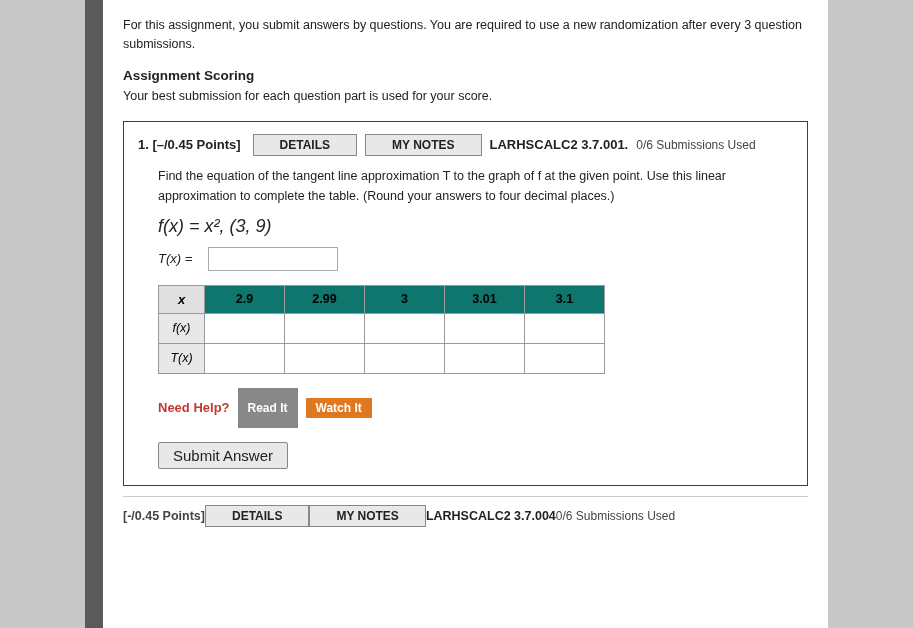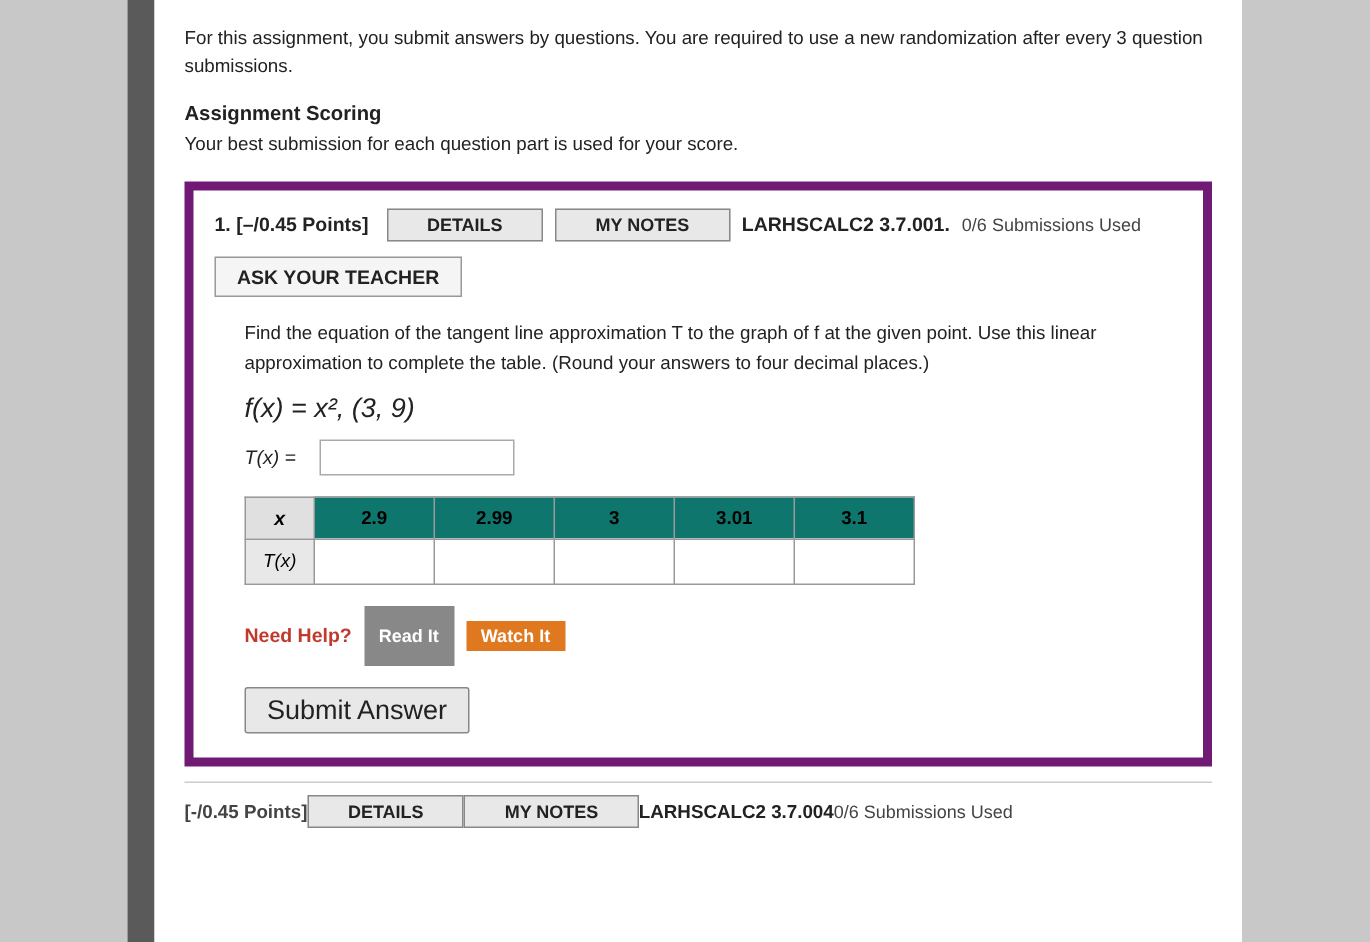--- a/index.html
+++ b/index.html
@@ -40,21 +40,21 @@
       font-weight: bold;
       color: #222;
       margin-bottom: 6px;
     }
     .scoring-subtitle {
       font-size: 12.5px;
       color: #222;
       margin-bottom: 18px;
     }
     .question-block {
-      border: 6px solid #701a75;
+      border: 1px solid #701a75;
       background: #fff;
       padding: 12px 14px 16px 14px;
       margin-bottom: 10px;
     }
     .question-header {
       display: flex;
       align-items: center;
       gap: 8px;
       margin-bottom: 10px;
       flex-wrap: wrap;
@@ -204,21 +204,21 @@
       border: none;
       padding: 3px 10px;
       font-size: 12px;
       cursor: pointer;
       font-weight: bold;
     }
     .btn-submit {
       border: 1px solid #888;
       background: #e8e8e8;
       padding: 4px 14px;
-      font-size: 18px;
+      font-size: 15px;
       cursor: pointer;
       color: #222;
       border-radius: 2px;
     }
     .bottom-bar {
       border-top: 1px solid #ccc;
       margin-top: 10px;
       padding-top: 8px;
       display: flex;
       align-items: center;
@@ -251,23 +251,20 @@
     <p class="assignment-scoring-title">Assignment Scoring</p>
     <p class="scoring-subtitle">Your best submission for each question part is used for your score.</p>
 
     <div class="question-block">
       <div class="question-header">
         <span class="question-points">1.  [–/0.45 Points]</span>
         <button class="btn-details">DETAILS</button>
         <button class="btn-mynotes">MY NOTES</button>
         <span class="question-code">LARHSCALC2 3.7.001.</span>
         <span class="submissions-used">0/6 Submissions Used</span>
-      </div>
-      <div>
-        <button class="ask-teacher-btn">ASK YOUR TEACHER</button>
       </div>
 
       <div class="question-body">
         <p class="question-description">Find the equation of the tangent line approximation T to the graph of f at the given point. Use this linear approximation to complete the table. (Round your answers to four decimal places.)</p>
 
         <p class="function-label">f(x) = x²,   (3, 9)</p>
 
         <div class="tx-input-row">
           <span class="tx-label">T(x) =</span>
           <input type="text" class="tx-input" style="">
@@ -280,20 +277,28 @@
               <th class="row-label">x</th>
               <td class="col-header">2.9</td>
               <td class="col-header">2.99</td>
               <td class="col-header">3</td>
               <td class="col-header">3.01</td>
               <td class="col-header">3.1</td>
             </tr>
           </thead>
           <tbody>
             <tr>
+              <td class="row-header">f(x)</td>
+              <td class="input-cell"><input type="text" class="cell-input" style=""></td>
+              <td class="input-cell"><input type="text" class="cell-input" style=""></td>
+              <td class="input-cell"><input type="text" class="cell-input" style=""></td>
+              <td class="input-cell"><input type="text" class="cell-input" style=""></td>
+              <td class="input-cell"><input type="text" class="cell-input" style=""></td>
+            </tr>
+            <tr>
               <td class="row-header">T(x)</td>
               <td class="input-cell"><input type="text" class="cell-input" style=""></td>
               <td class="input-cell"><input type="text" class="cell-input" style=""></td>
               <td class="input-cell"><input type="text" class="cell-input" style=""></td>
               <td class="input-cell"><input type="text" class="cell-input" style=""></td>
               <td class="input-cell"><input type="text" class="cell-input" style=""></td>
             </tr>
           </tbody>
         </table>
 

